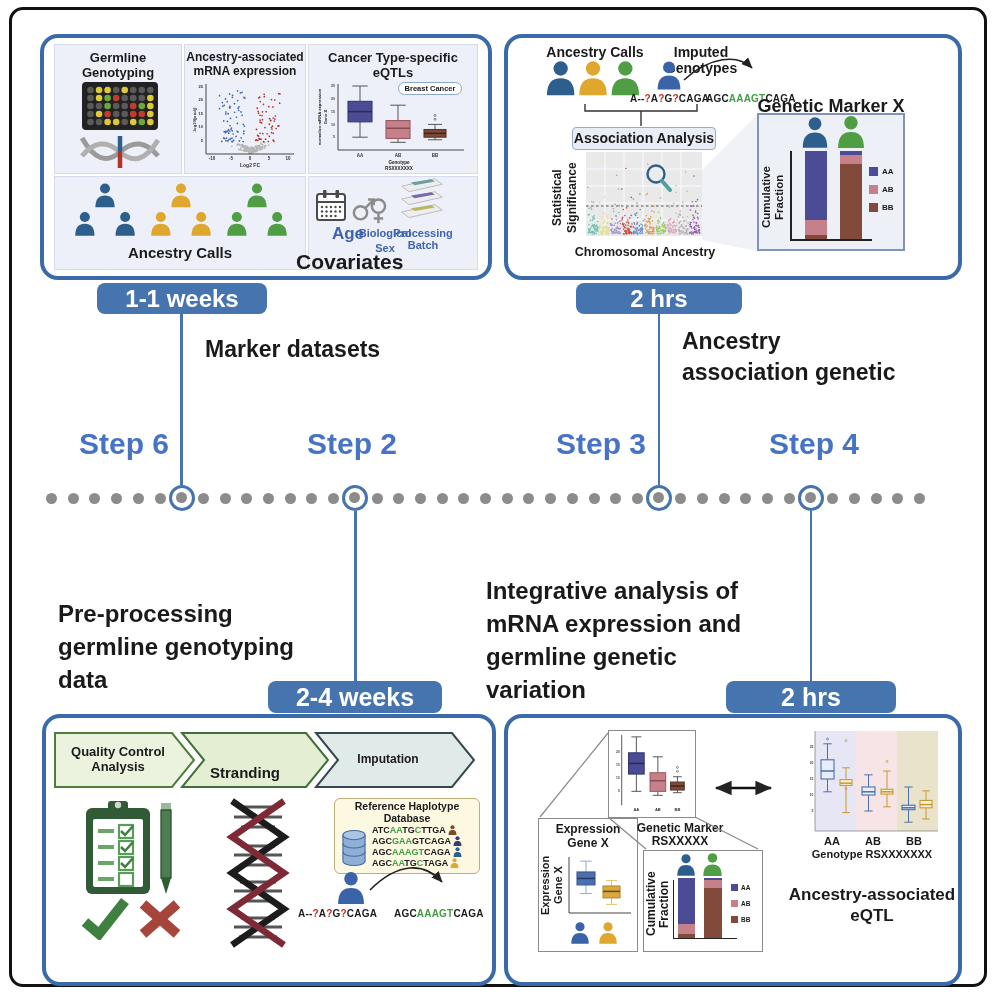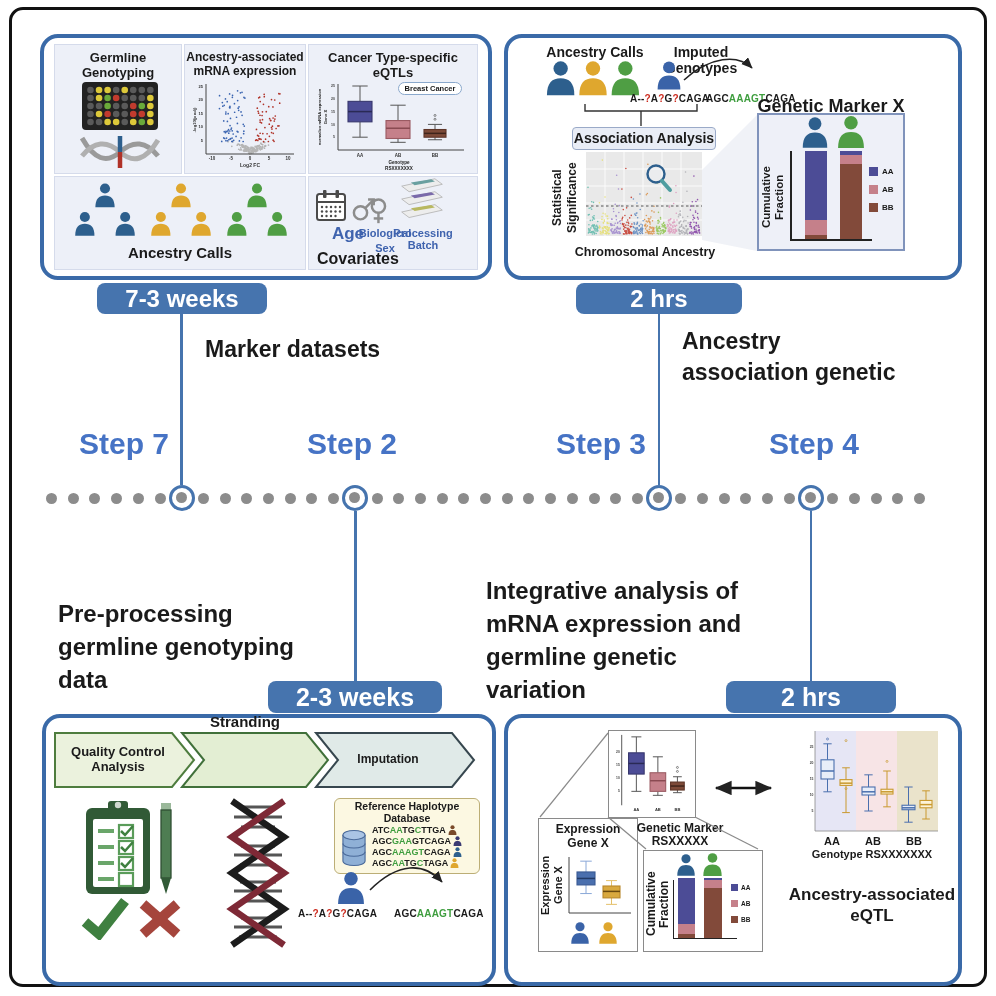--- a/index.html
+++ b/index.html
@@ -528,21 +528,21 @@
     <polygon points="4,38 40,30 48,36 12,44" fill="#ededed"></polygon>
       <polygon points="14,34 36,30.5 40,33 18,37" fill="#b8b860" stroke="none"></polygon>
     <polygon points="4,24 40,16 48,22 12,30" fill="#ededed"></polygon>
       <polygon points="14,20 36,16.5 40,19 18,23" fill="#7a6aaa" stroke="none"></polygon>
     <polygon points="4,10 40,2 48,8 12,16" fill="#ededed"></polygon>
       <polygon points="14,6 36,2.5 40,5 18,9" fill="#6aa0a0" stroke="none"></polygon>
   </g>
 </svg>
 <div class="abs ctr pre blue-txt" style="left:392px;top:228px;width:62px;font-size:11px;line-height:11.5px">Processing
 Batch</div>
-<div class="abs" style="left:317px;top:250px;font-size:16px">Covariates</div>
+<div class="abs" style="left:296px;top:250px;font-size:21px">Covariates</div>
 
 <div class="abs panel" style="left:504px;top:34px;width:458px;height:246px"></div>
 <svg class="abs" style="left:700px;top:110px" width="60" height="145" viewBox="0 0 60 145">
   <polygon points="2,60 57,5 57,141 2,130" fill="#e6e9f1" opacity="0.6"></polygon>
 </svg>
 
 <div class="abs ctr" style="left:540px;top:44px;width:110px;font-size:14px">Ancestry Calls</div>
 <svg class="abs" style="left:545px;top:58px" width="96" height="38" viewBox="0 0 92 36">
   <use href="#person" fill="#2d5f8d" transform="translate(0,3) scale(1.25)"></use>
   <use href="#person" fill="#dfa72e" transform="translate(31,3) scale(1.25)"></use>
@@ -1228,29 +1228,29 @@
   </div>
 <div class="lgd" style="left:869px;top:185px">
     <i style="background:#c5808a"></i>
     <span>AB</span>
   </div>
 <div class="lgd" style="left:869px;top:203px">
     <i style="background:#824a3a"></i>
     <span>BB</span>
   </div>
 
-<div class="abs badge" style="left:97px;top:283px;width:170px;height:31px;font-size:24px">7-3 weeks</div>
+<div class="abs badge" style="left:97px;top:283px;width:170px;height:31px;font-size:24px">1-1 weeks</div>
 <div class="abs badge" style="left:576px;top:283px;width:166px;height:31px;font-size:24px">2 hrs</div>
 <div class="vline" style="left:180.4px;top:313px;height:172px"></div>
 <div class="vline" style="left:657.8px;top:313px;height:172px"></div>
 <div class="abs cap" style="left:205px;top:334px">Marker datasets</div>
 <div class="abs cap" style="left:682px;top:326px">Ancestry
 association genetic</div>
 
-<div class="abs step" style="left:64px;top:427px;width:120px">Step 7</div>
+<div class="abs step" style="left:64px;top:427px;width:120px">Step 6</div>
 <div class="abs step" style="left:292px;top:427px;width:120px">Step 2</div>
 <div class="abs step" style="left:541px;top:427px;width:120px">Step 3</div>
 <div class="abs step" style="left:754px;top:427px;width:120px">Step 4</div>
 
 <div id="dots-row" class="abs" style="left:0;top:0;width:996px;height:996px;pointer-events:none">
     <span class="tdot" style="left: 46px;"></span>
     <span class="tdot" style="left: 67.7px;"></span>
     <span class="tdot" style="left: 89.4px;"></span>
     <span class="tdot" style="left: 111.1px;"></span>
     <span class="tdot" style="left: 132.8px;"></span>
@@ -1298,32 +1298,32 @@
 
 <div class="vline" style="left:354px;top:511px;height:170px"></div>
 <div class="vline" style="left:809.7px;top:511px;height:170px"></div>
 <div class="abs big" style="left:58px;top:597px">Pre-processing
 germline genotyping
 data</div>
 <div class="abs big" style="left:486px;top:574px">Integrative analysis of
 mRNA expression and
 germline genetic
 variation</div>
-<div class="abs badge" style="left:268px;top:681px;width:174px;height:32px;font-size:25px">2-3 weeks</div>
+<div class="abs badge" style="left:268px;top:681px;width:174px;height:32px;font-size:25px">2-4 weeks</div>
 <div class="abs badge" style="left:726px;top:681px;width:170px;height:32px;font-size:25px">2 hrs</div>
 
 <div class="abs panel" style="left:42px;top:714px;width:454px;height:272px"></div>
 <svg class="abs" style="left:54px;top:732px" width="432" height="56" viewBox="0 0 432 56">
   <polygon points="1,1 118,1 140,28 118,55 1,55" fill="#ebf2dd" stroke="#4e7d3e" stroke-width="2"></polygon>
   <polygon points="128,1 252,1 274,28 252,55 128,55 150,28" fill="#e3eed3" stroke="#40703a" stroke-width="2"></polygon>
   <polygon points="262,1 398,1 420,28 398,55 262,55 284,28" fill="#e0eae8" stroke="#37474f" stroke-width="2"></polygon>
 </svg>
 <div class="abs ctr pre" style="left:60px;top:744px;width:116px;font-size:13px;line-height:15px">Quality Control
 Analysis</div>
-<div class="abs ctr" style="left:190px;top:713px;width:110px;font-size:15px">Stranding</div>
+<div class="abs ctr" style="left:190px;top:764px;width:110px;font-size:15px">Stranding</div>
 <div class="abs ctr" style="left:330px;top:752px;width:116px;font-size:12px">Imputation</div>
 
 <svg class="abs" style="left:84px;top:800px" width="68" height="98" viewBox="0 0 68 98">
   <rect x="2" y="8" width="64" height="86" rx="6" fill="#315a36"></rect>
   <rect x="24" y="1" width="20" height="13" rx="3" fill="#315a36"></rect>
     <circle cx="34" cy="5" r="3.2" fill="#cfd8cf"></circle>
   <rect x="9" y="19" width="50" height="68" rx="2" fill="#fff"></rect>
   <g>
     <line x1="14" y1="31" x2="30" y2="31" stroke="#6aa66a" stroke-width="4"></line>
       <rect x="35" y="25" width="14" height="13" fill="#fff" stroke="#5a9c5a" stroke-width="2.2"></rect>

